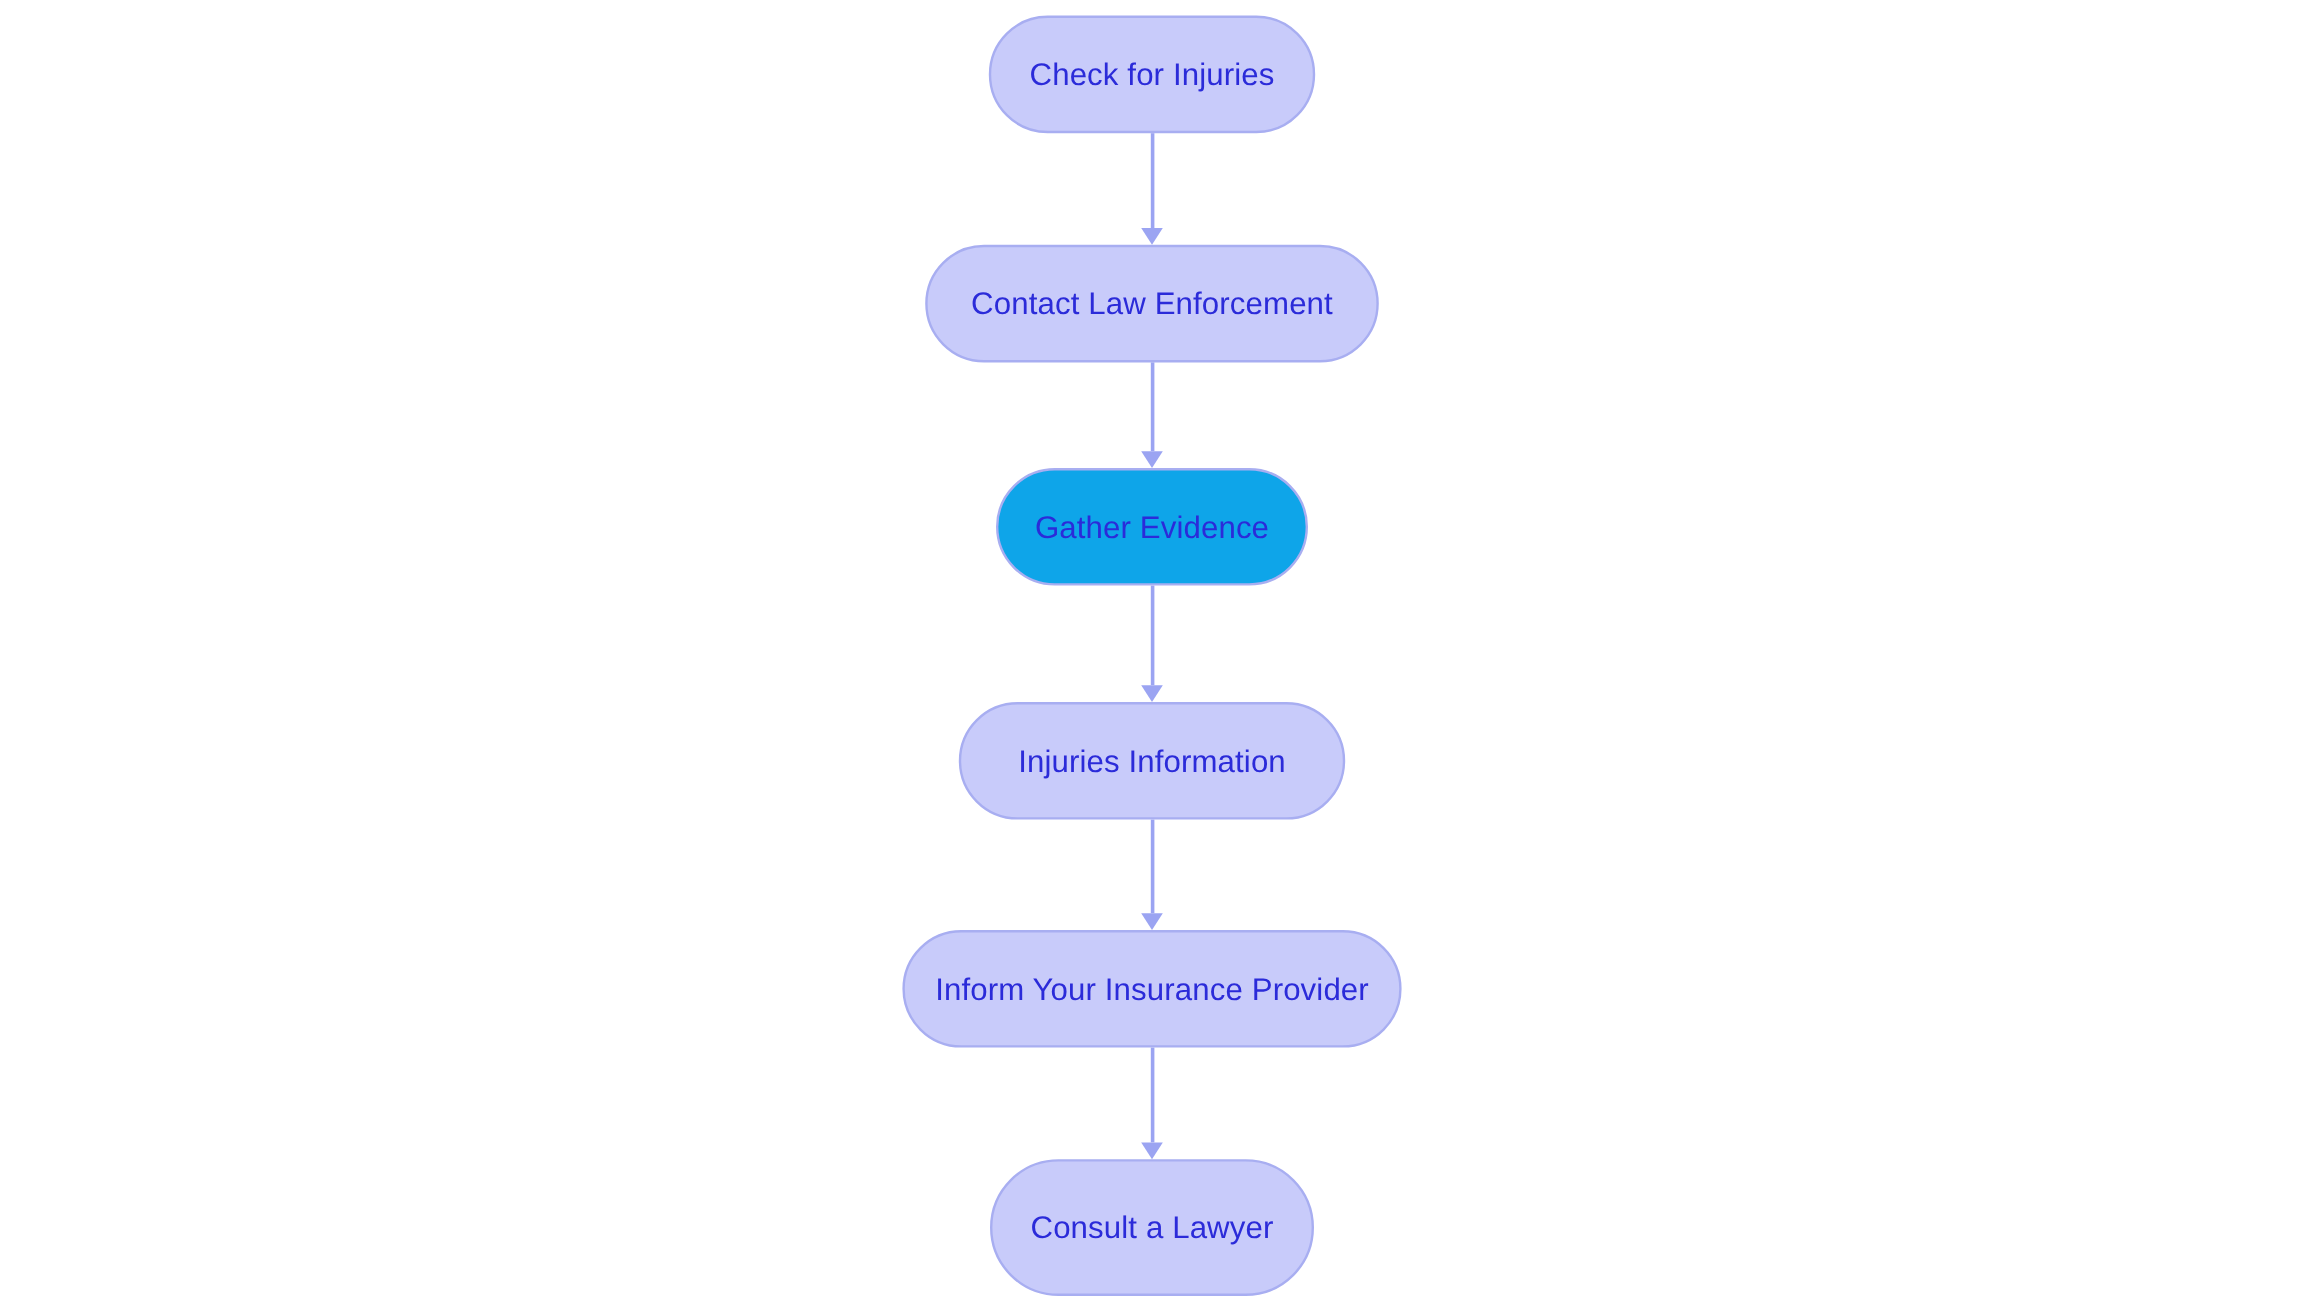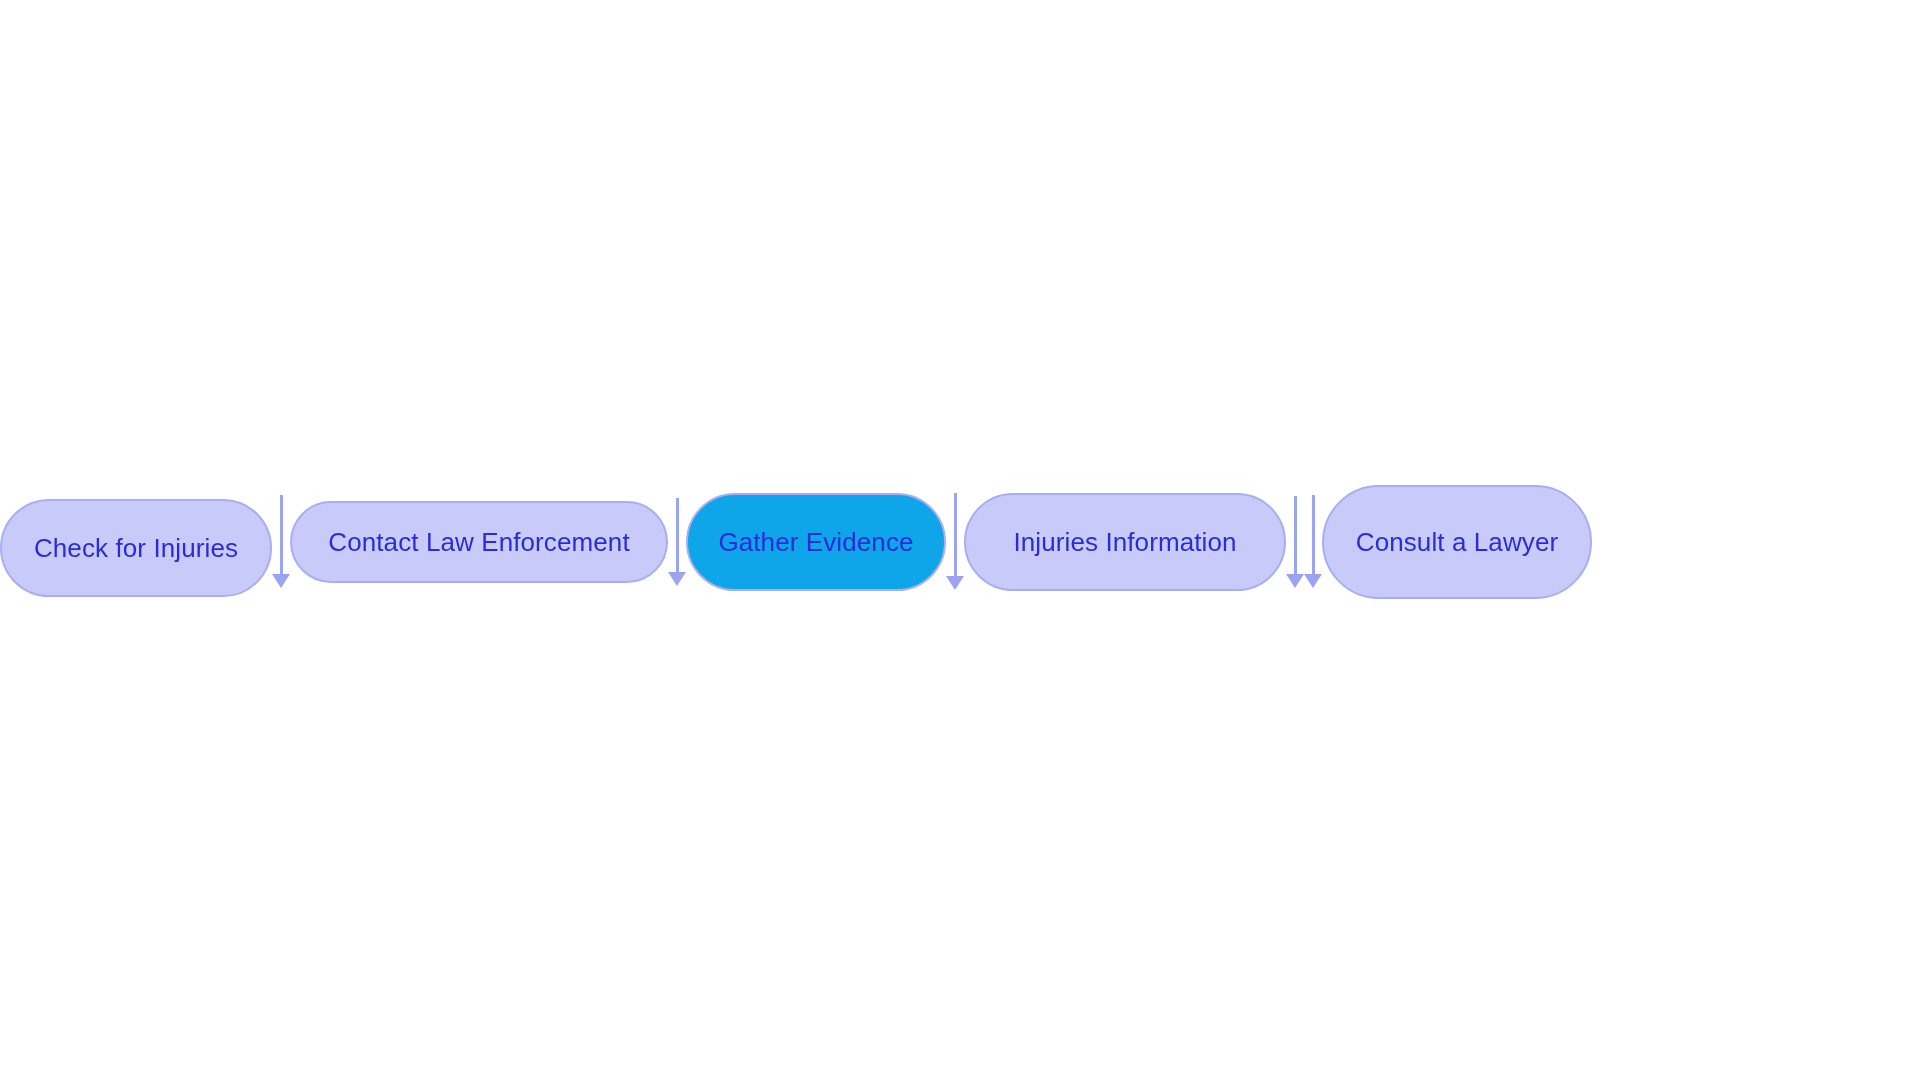--- a/index.html
+++ b/index.html
@@ -22,21 +22,21 @@
     background: #ffffff;
   }
 
   .flow-column {
     position: absolute;
     left: 0;
     top: 0;
     width: 1920px;
     height: 1083px;
     display: flex;
-    flex-direction: row;
+    flex-direction: column;
     align-items: center;
     justify-content: flex-start;
   }
 
   
   .node {
     box-sizing: border-box;
     display: flex;
     align-items: center;
     justify-content: center;
@@ -89,21 +89,21 @@
 
     <div class="node" id="node-1" style="width: 272px; height: 98px; background: rgb(200, 203, 250); border-color: rgb(168, 174, 241); color: rgb(43, 43, 217); margin-top: 13px;">
       <span class="node-label">Check for Injuries</span>
     </div>
 
     <div class="connector" id="edge-1" style="height: 93px;">
       <div class="connector-stem" style="background: rgb(155, 164, 242);"></div>
       <div class="connector-head" style="border-top-color: rgb(155, 164, 242);"></div>
     </div>
 
-    <div class="node" id="node-2" style="width: 378px; height: 82px; background: rgb(200, 203, 250); border-color: rgb(168, 174, 241); color: rgb(43, 43, 217);">
+    <div class="node" id="node-2" style="width: 378px; height: 98px; background: rgb(200, 203, 250); border-color: rgb(168, 174, 241); color: rgb(43, 43, 217);">
       <span class="node-label">Contact Law Enforcement</span>
     </div>
 
     <div class="connector" id="edge-2" style="height: 88px;">
       <div class="connector-stem" style="background: rgb(155, 164, 242);"></div>
       <div class="connector-head" style="border-top-color: rgb(155, 164, 242);"></div>
     </div>
 
     <div class="node" id="node-3" style="width: 260px; height: 98px; background: #0ea5e9; border-color: rgb(168, 174, 241); color: rgb(43, 43, 217);">
       <span class="node-label">Gather Evidence</span>
@@ -116,20 +116,23 @@
 
     <div class="node" id="node-4" style="width: 322px; height: 98px; background: rgb(200, 203, 250); border-color: rgb(168, 174, 241); color: rgb(43, 43, 217);">
       <span class="node-label">Injuries Information</span>
     </div>
 
     <div class="connector" id="edge-4" style="height: 92px;">
       <div class="connector-stem" style="background: rgb(155, 164, 242);"></div>
       <div class="connector-head" style="border-top-color: rgb(155, 164, 242);"></div>
     </div>
 
+    <div class="node" id="node-5" style="width: 416px; height: 98px; background: rgb(200, 203, 250); border-color: rgb(168, 174, 241); color: rgb(43, 43, 217);">
+      <span class="node-label">Inform Your Insurance Provider</span>
+    </div>
 
     <div class="connector" id="edge-5" style="height: 93px;">
       <div class="connector-stem" style="background: rgb(155, 164, 242);"></div>
       <div class="connector-head" style="border-top-color: rgb(155, 164, 242);"></div>
     </div>
 
     <div class="node" id="node-6" style="width: 270px; height: 114px; background: rgb(200, 203, 250); border-color: rgb(168, 174, 241); color: rgb(43, 43, 217);">
       <span class="node-label">Consult a Lawyer</span>
     </div>
 

